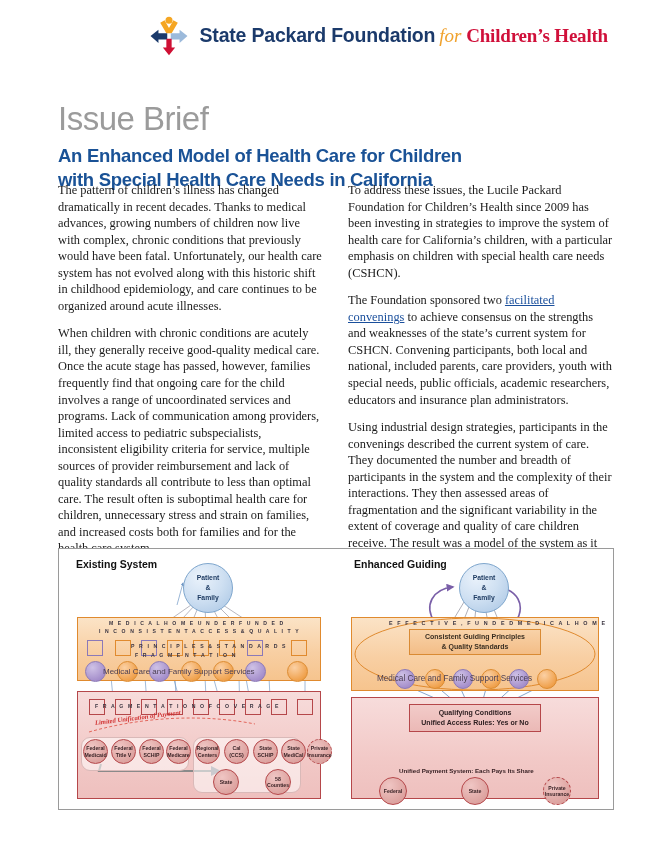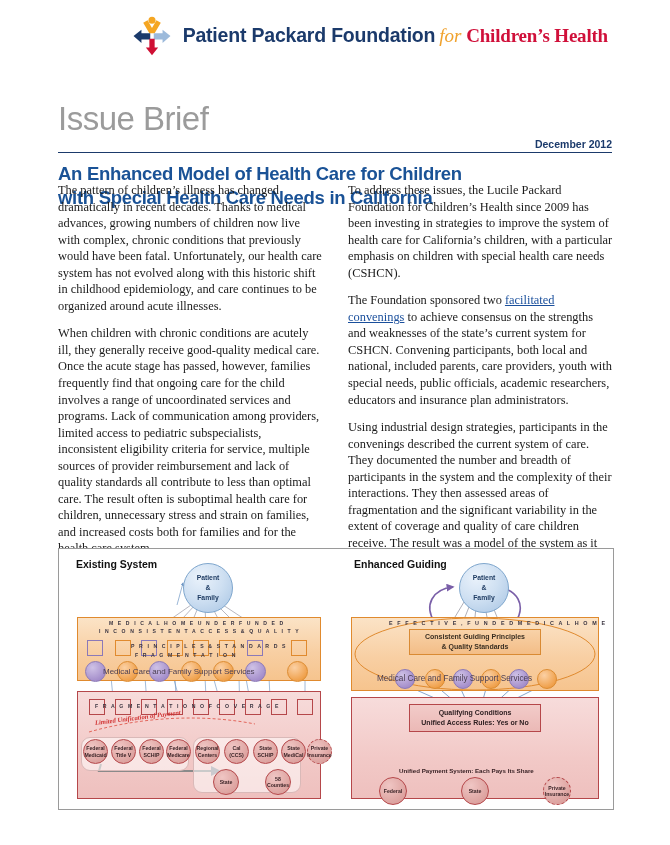--- a/index.html
+++ b/index.html
@@ -187,33 +187,30 @@
           <circle cx="50" cy="14" r="8" fill="#f5a623"></circle>
 
           <path d="M8 50 L26 36 L26 44 L46 44 L46 58 L26 58 L26 66 Z" fill="#1b3a6b"></path>
 
           <path d="M92 50 L74 36 L74 44 L54 44 L54 58 L74 58 L74 66 Z" fill="#9cbadb"></path>
 
           <path d="M50 94 L36 76 L44 76 L44 56 L56 56 L56 76 L64 76 Z" fill="#cf1034"></path>
         </svg>
       </span>
       <span class="logo-text">
-        <span class="logo-line1">Patient Packard Foundation</span>
+        <span class="logo-line1">State Packard Foundation</span>
         <span class="logo-line2">
           <span class="logo-for">for </span><span class="logo-ch">Children’s Health</span>
         </span>
       </span>
     </div>
   </div>
 
   <div class="titleblock">
     <div class="issue-brief">Issue Brief</div>
-    <div class="rule-row">
-      <span class="date">December 2012</span>
-    </div>
     <div class="doc-title">
       <div>An Enhanced Model of Health Care for Children</div>
       <div>with Special Health Care Needs in California</div>
     </div>
   </div>
 
   <div class="columns">
     <div class="col">
       <p>The pattern of children’s illness has changed dramatically in recent decades. Thanks to medical advances, growing numbers of children now live with complex, chronic conditions that previously would have been fatal. Unfortunately, our health care system has not evolved along with this historic shift in childhood epidemiology, and care continues to be organized around acute illnesses.</p>
       <p>When children with chronic conditions are acutely ill, they generally receive good-quality medical care. Once the acute stage has passed, however, families frequently find that ongoing care for the child involves a range of uncoordinated services and programs. Lack of communication among providers, limited access to pediatric subspecialists, inconsistent eligibility criteria for service, multiple sources of provider reimbursement and lack of quality standards all contribute to less than optimal care. The result often is suboptimal health care for children, unnecessary stress and strain on families, and increased costs both for families and for the health care system.</p>

